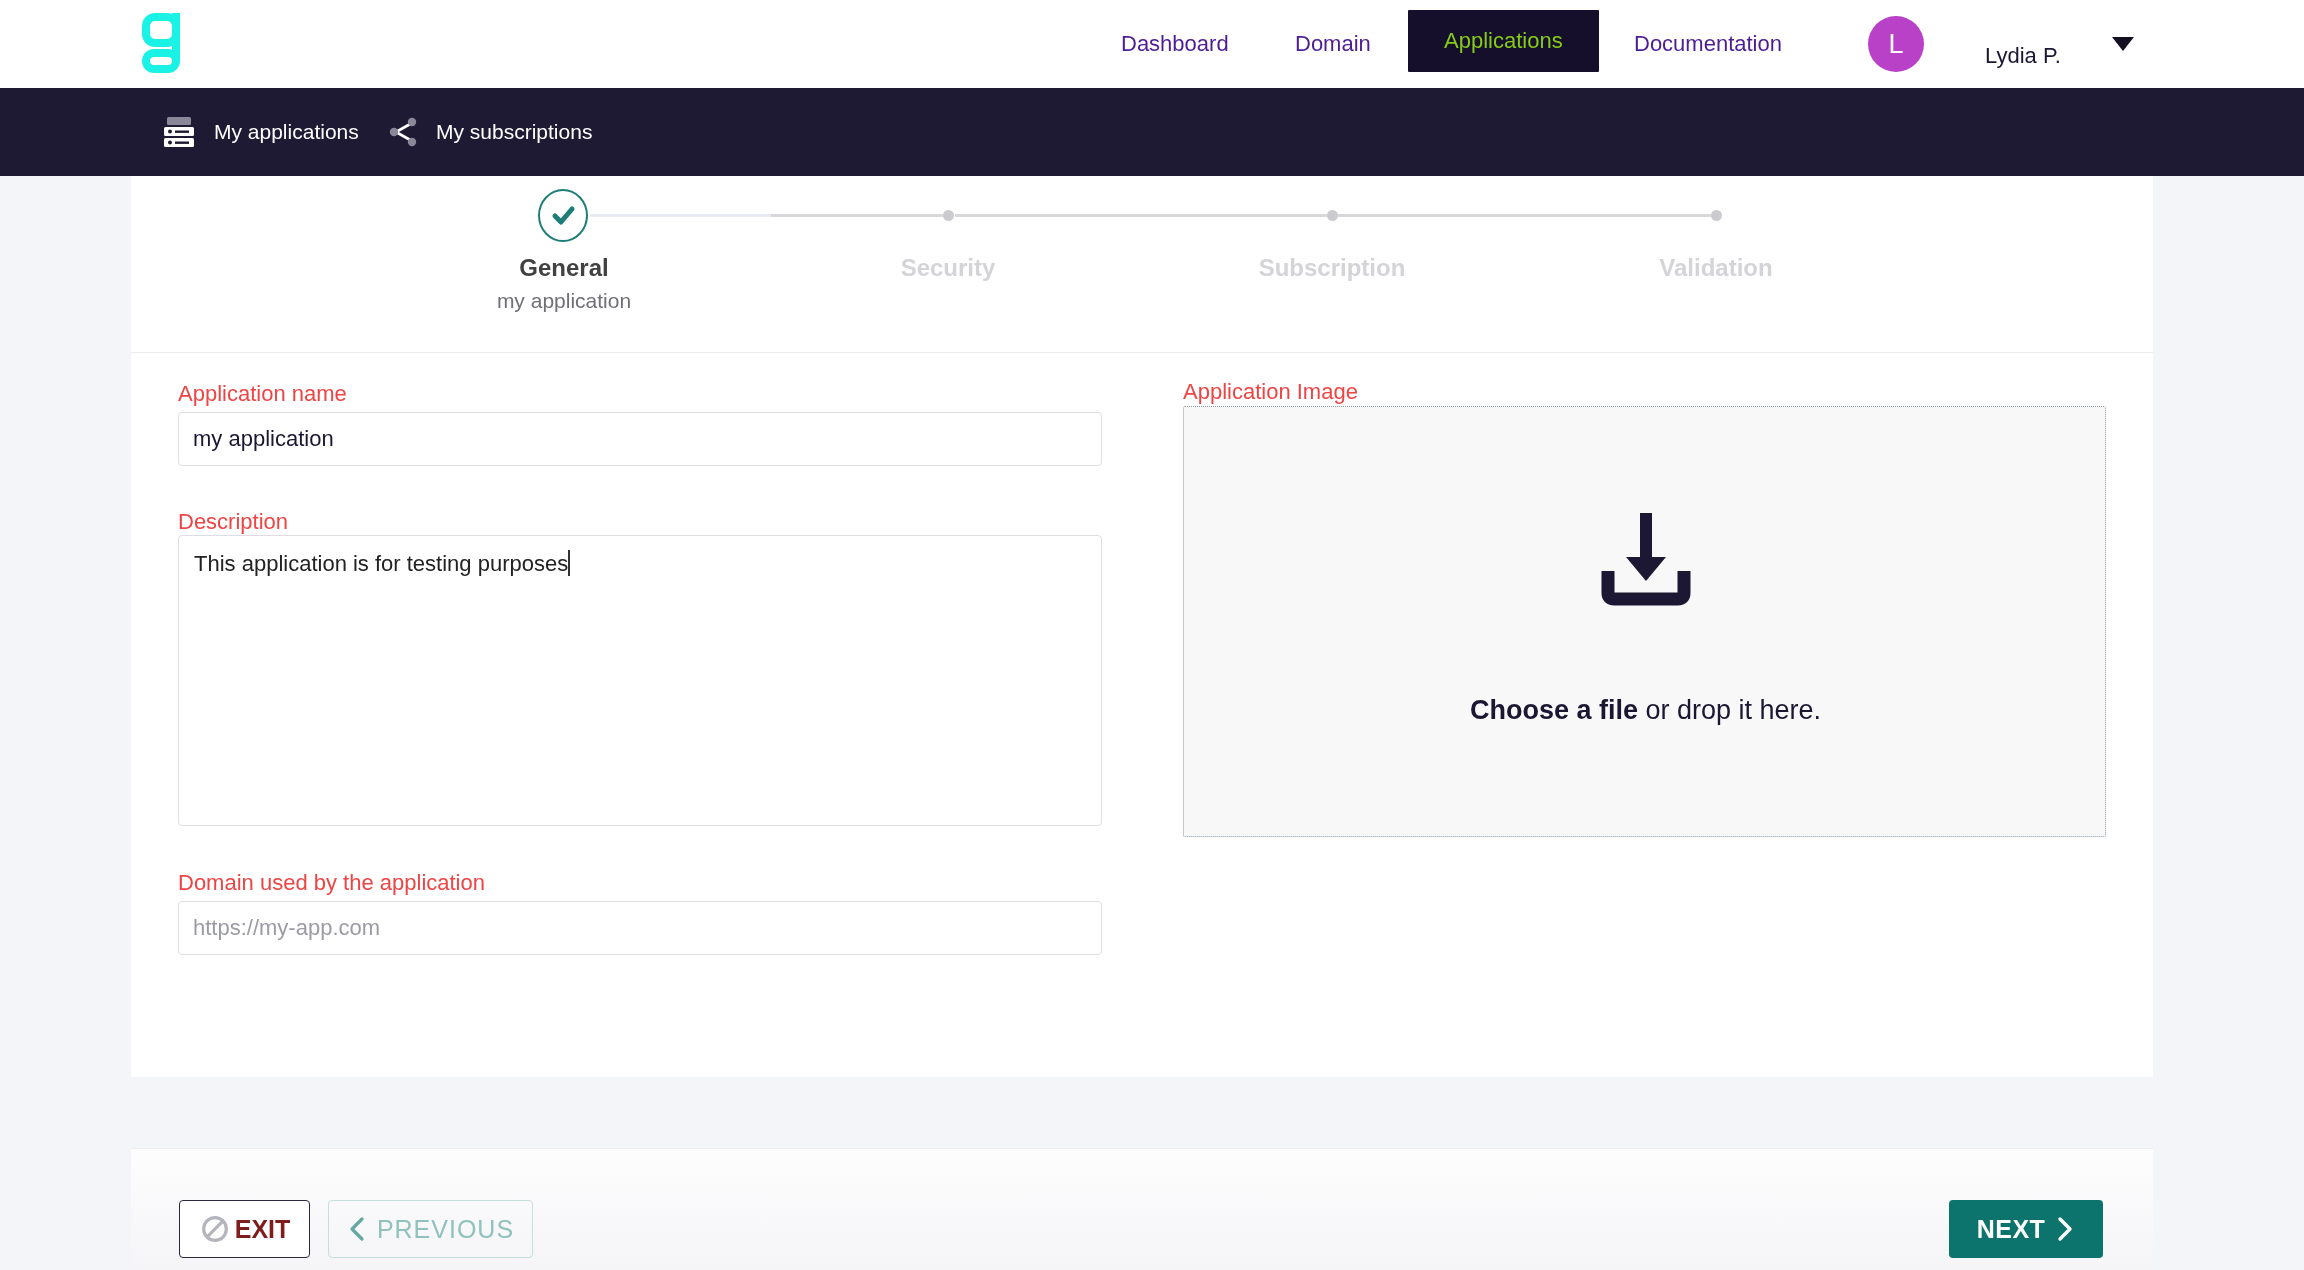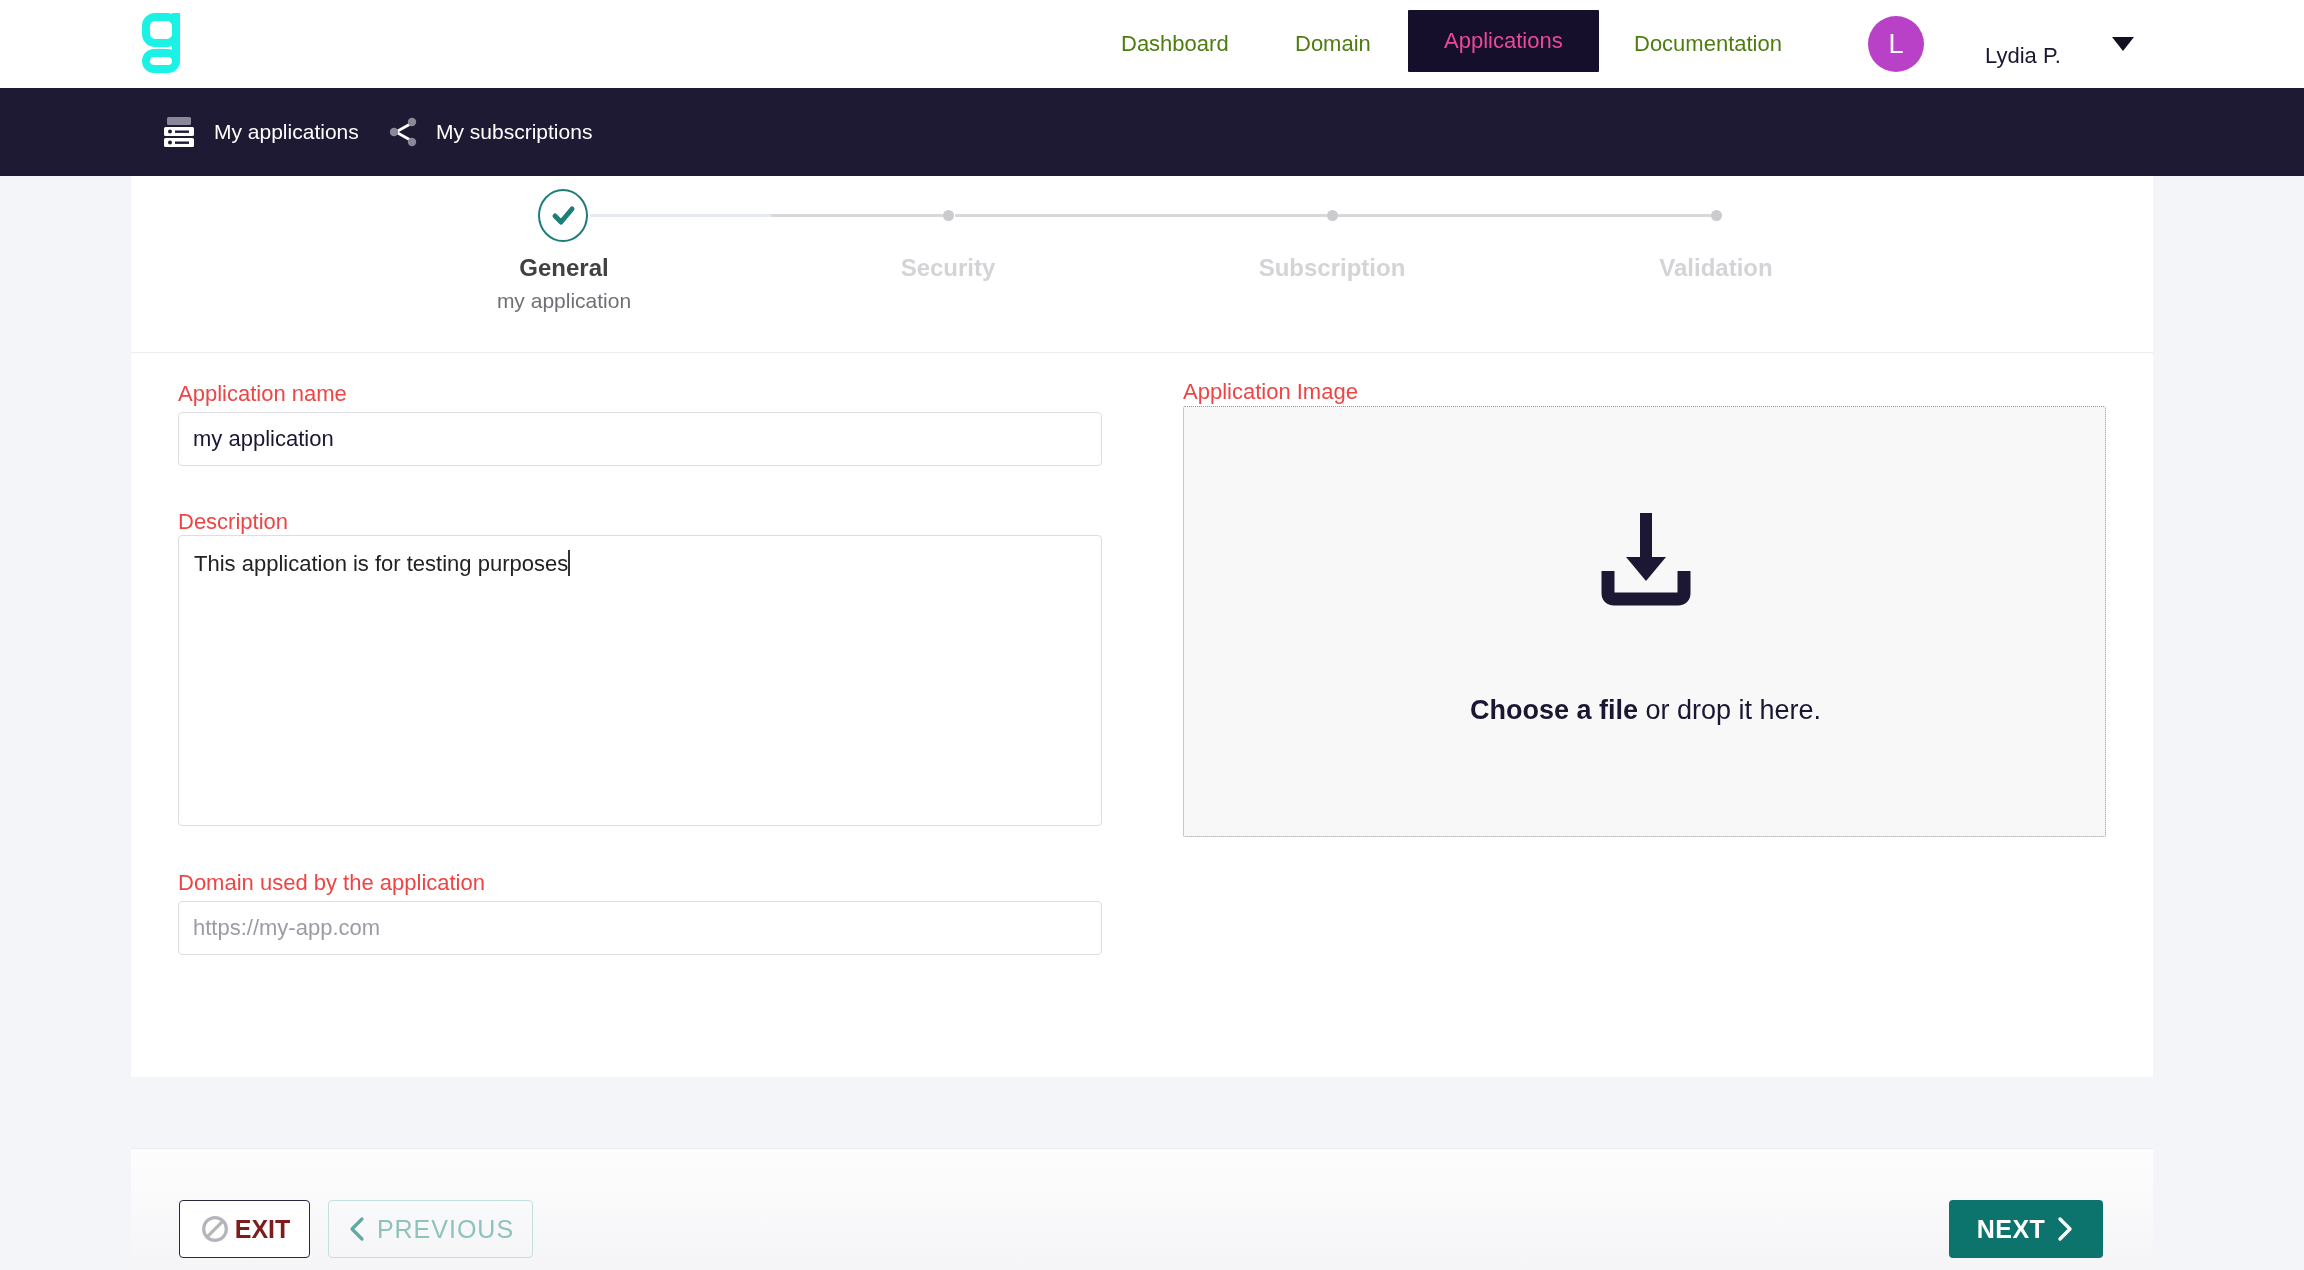--- a/index.html
+++ b/index.html
@@ -11,24 +11,24 @@
     position:relative;
   }
   
   .header {
     position:absolute; left:0; top:0; width:2304px; height:88px;
     background:#ffffff; z-index:5;
   }
   .logo { position:absolute; left:138px; top:9px; width:50px; height:66px; }
   .nav-item {
     position:absolute; top:0; height:88px; display:flex; align-items:center;
-    font-size:22px; color:#4d7c0f; cursor:pointer;
+    font-size:22px; color:#4c1d95; cursor:pointer;
   }
   .nav-item.active {
-    top:10px; height:62px; background:#150f2c; color:#ec4899;
+    top:10px; height:62px; background:#150f2c; color:#84cc16;
     padding:0 36px; border-radius:1px;
   }
   .avatar {
     position:absolute; left:1868px; top:16px; width:56px; height:56px; border-radius:50%;
     background:#b941c8; color:#fff; font-size:27px;
     display:flex; align-items:center; justify-content:center;
   }
   .user-name { position:absolute; left:1985px; top:0; height:112px; display:flex; align-items:center; font-size:22px; }
   .caret-down {
     position:absolute; left:2112px; top:37px; width:0; height:0;

